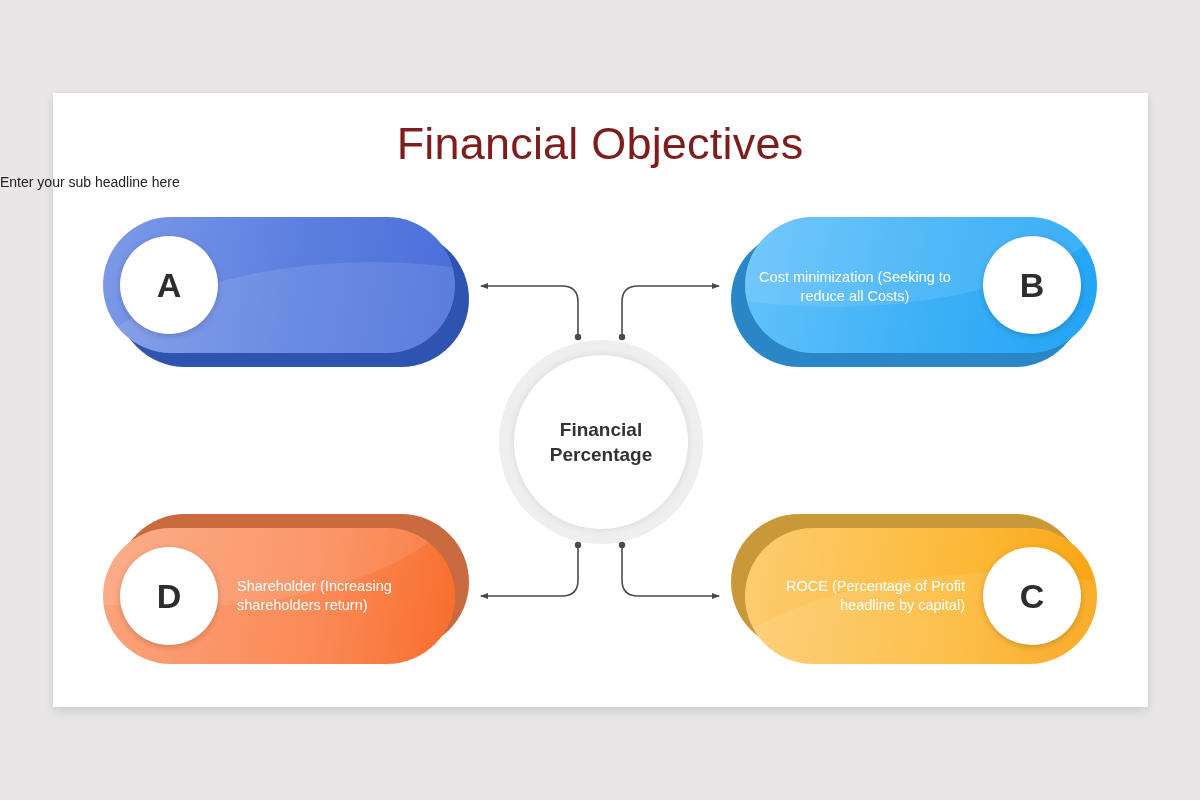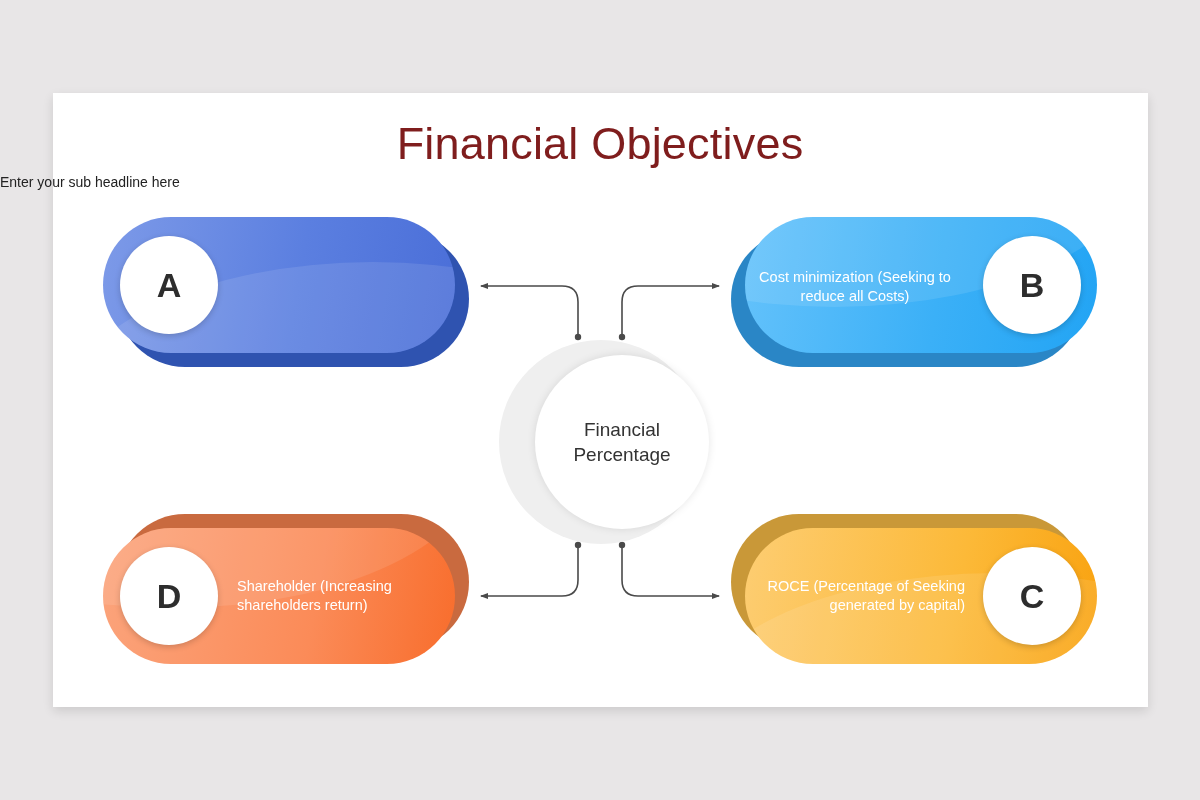--- a/index.html
+++ b/index.html
@@ -77,25 +77,25 @@
   #pill-c .pill-front::after { left:-60px; top:45px; }
   #pill-c .badge { left:252px; top:33px; }
   #pill-c .pill-text { left:14px; top:63px; width:220px; text-align:right; }
 
   
   .center-ring {
     position:absolute; left:499px; top:340px; width:204px; height:204px;
     border-radius:50%; background:#efefef;
   }
   .center-core {
-    position:absolute; left:535px; top:355px; width:174px; height:174px;
+    position:absolute; left:514px; top:355px; width:174px; height:174px;
     border-radius:50%; background:#ffffff;
     box-shadow:0 0 8px rgba(0,0,0,0.10);
     display:flex; align-items:center; justify-content:center; text-align:center;
-    font-weight:normal; font-size:19px; line-height:25px; color:#333;
+    font-weight:bold; font-size:19px; line-height:25px; color:#333;
   }
   svg.connectors { position:absolute; left:0; top:0; width:1200px; height:800px; pointer-events:none; }
 </style>
 </head>
 <body>
 
 <div class="slide"></div>
 
 <div class="title">Financial Objectives</div>
 <div class="subtitle">Enter your sub headline here</div>
@@ -149,14 +149,14 @@
   <div class="pill-back"></div>
   <div class="pill-front"></div>
   <div class="badge">D</div>
   <div class="pill-text">Shareholder (Increasing shareholders return)</div>
 </div>
 
 <div class="pill-wrap" id="pill-c">
   <div class="pill-back"></div>
   <div class="pill-front"></div>
   <div class="badge">C</div>
-  <div class="pill-text">ROCE (Percentage of Seeking generated by capital)</div>
+  <div class="pill-text">ROCE (Percentage of Profit headline by capital)</div>
 </div>
 
 </body></html>

